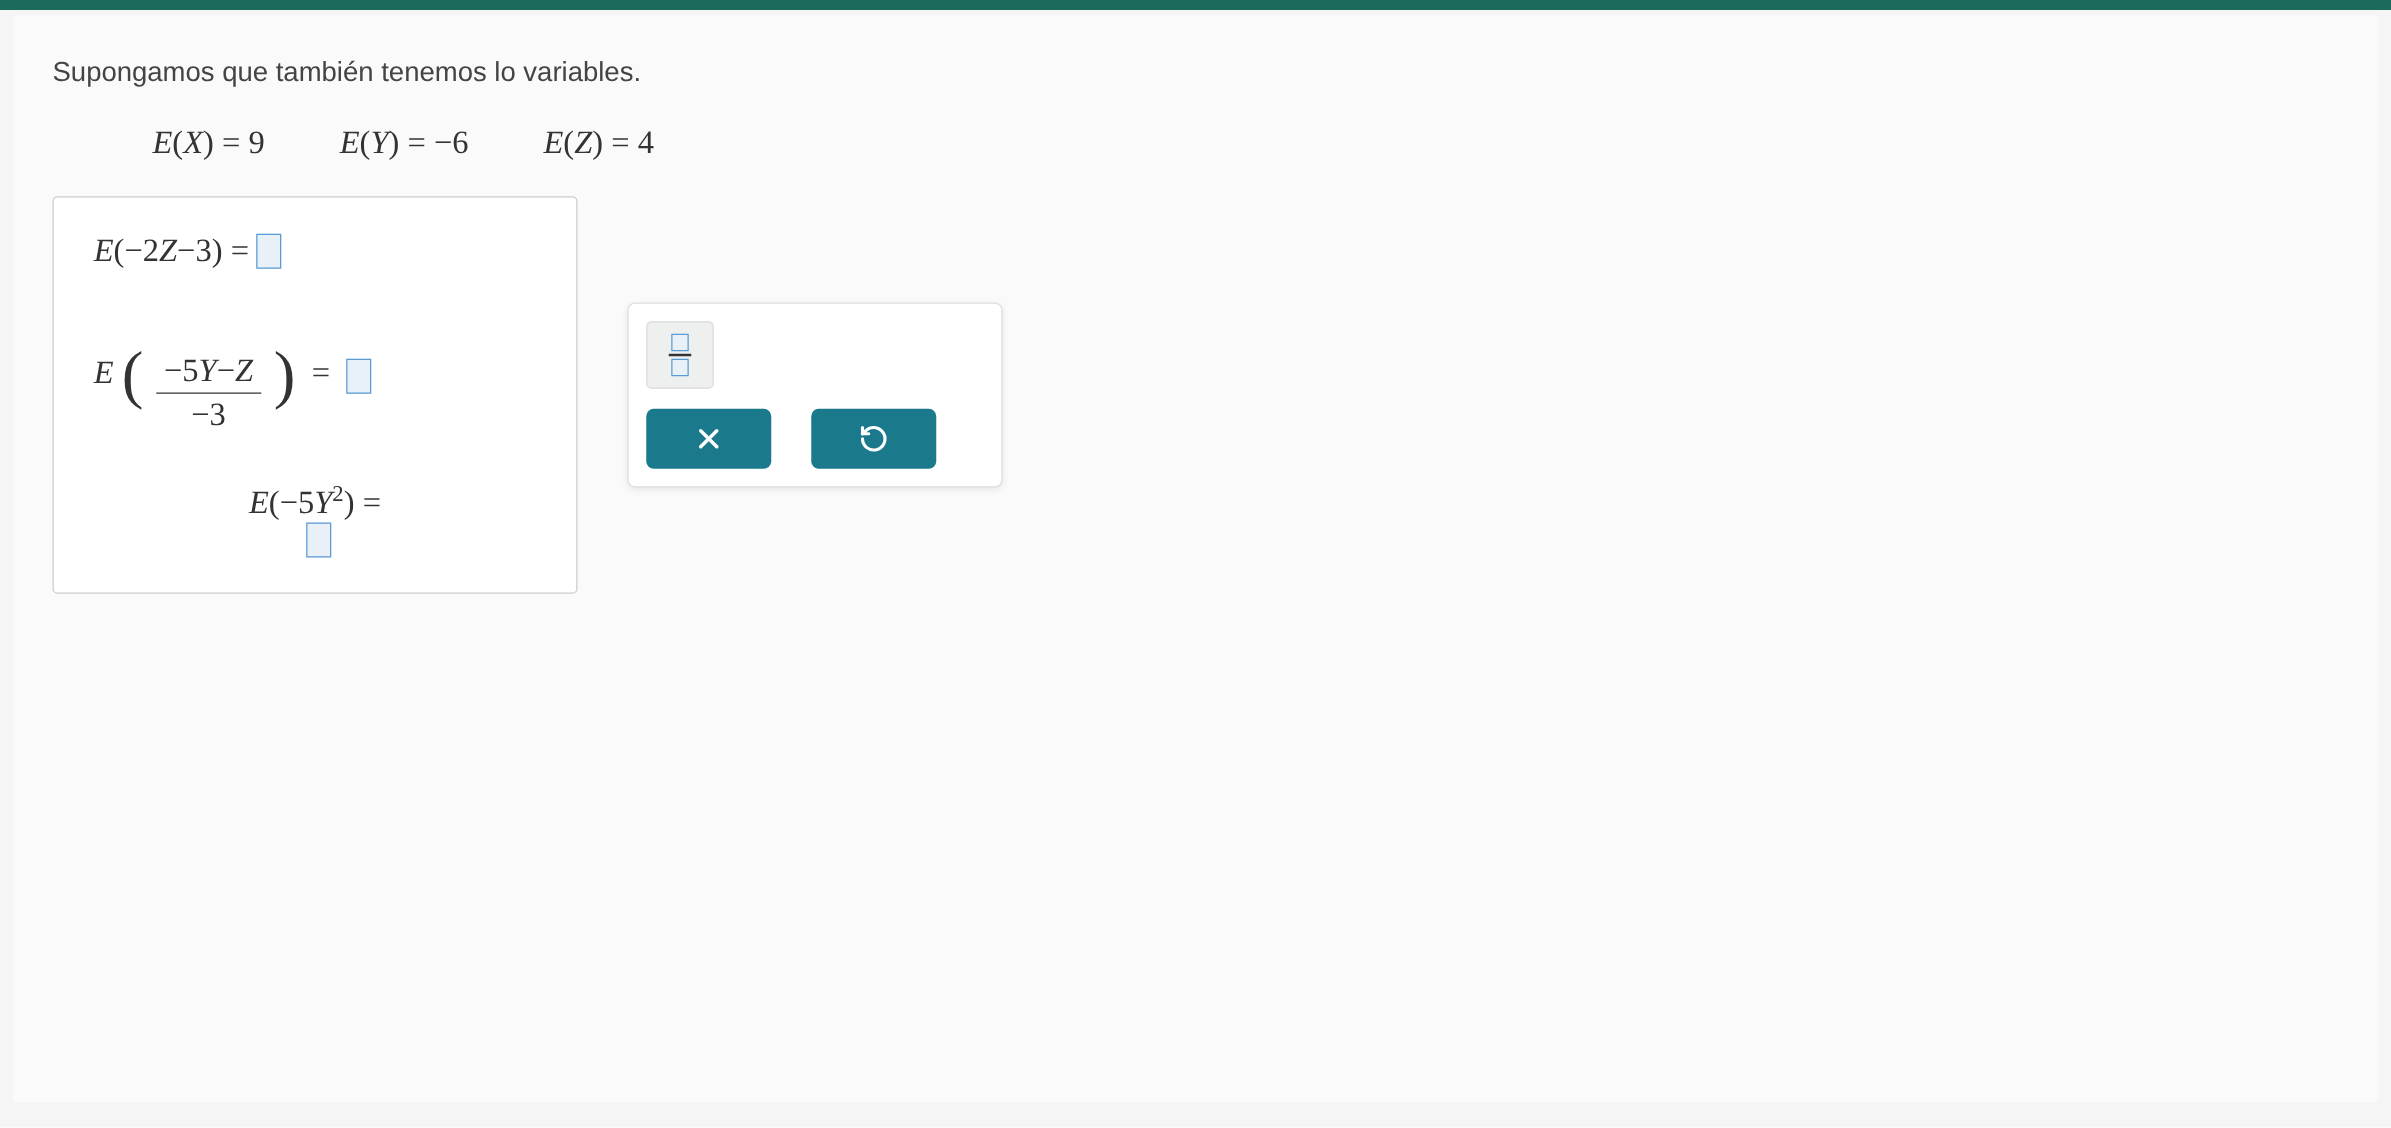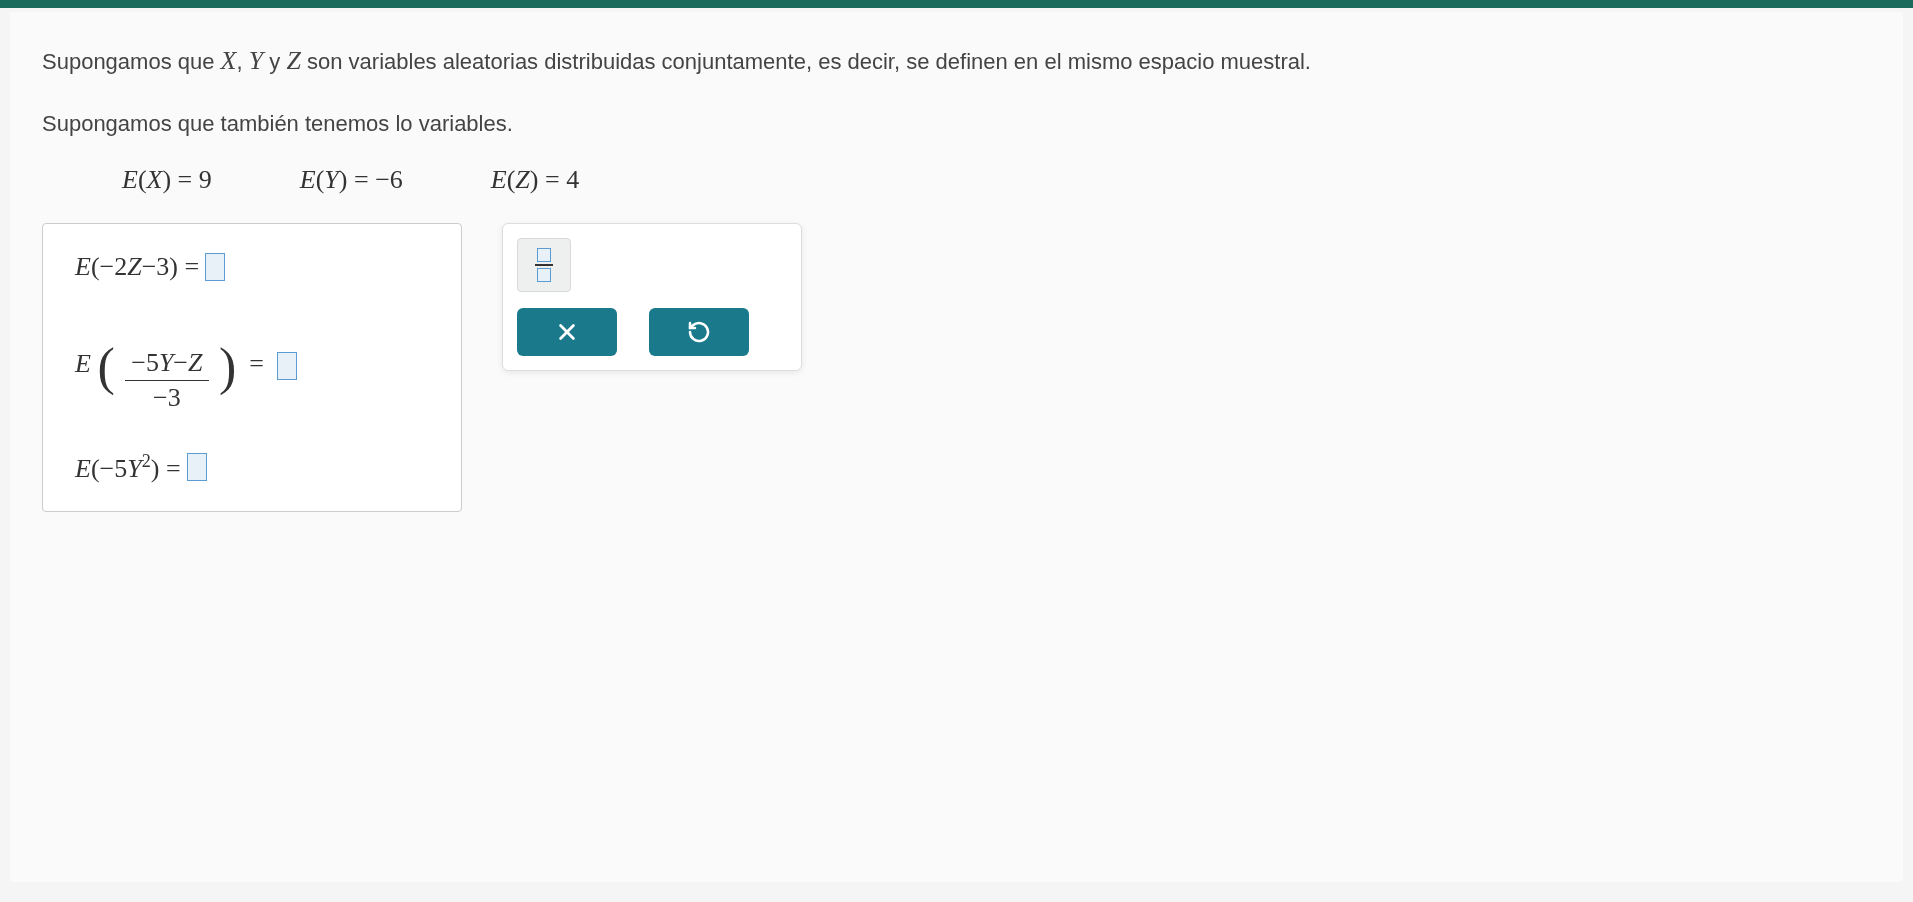--- a/index.html
+++ b/index.html
@@ -31,49 +31,50 @@
       font-style: italic;
       font-size: 26px;
     }
     .given-values {
       margin-left: 80px;
       margin-top: 20px;
       margin-bottom: 28px;
     }
     .given-row {
       display: flex;
-      gap: 88px;
+      gap: 60px;
       margin-bottom: 12px;
     }
     .math-expr {
       font-family: 'Times New Roman', serif;
       font-size: 26px;
       color: #333;
       white-space: nowrap;
     }
     .answer-section {
       display: flex;
       gap: 40px;
       margin-top: 24px;
-      align-items: flex-start;
+      align-items: center;
     }
     .answer-box {
       border: 1px solid #ccc;
       background: #fff;
       padding: 28px 32px;
       width: 420px;
       border-radius: 4px;
     }
     .answer-row {
       margin-bottom: 38px;
       display: flex;
       align-items: center;
     }
     .answer-row:last-child {
       margin-bottom: 0;
+      flex-direction: column;
     }
     .input-placeholder {
       display: inline-block;
       width: 20px;
       height: 28px;
       border: 1px solid #5a9bd4;
       background: #e8f0f8;
       vertical-align: middle;
       margin-left: 6px;
     }
@@ -156,23 +157,20 @@
     .sup {
       font-size: 0.7em;
       vertical-align: super;
     }
   </style>
 </head>
 <body>
 
 <div class="container">
 
-  <p class="problem-text">
-    <span>Supongamos que </span><span class="math-var">X</span><span>, </span><span class="math-var">Y</span><span> y </span><span class="math-var">Z</span><span> son variables aleatorias distribuidas conjuntamente, es decir, se definen en el mismo espacio muestral.</span>
-  </p>
 
   <p class="problem-text">Supongamos que también tenemos lo variables.</p>
 
   <div class="given-values">
     <div class="given-row">
       <span class="math-expr"><span style="font-style:italic">E</span>(<span style="font-style:italic">X</span>) = 9</span>
       <span class="math-expr"><span style="font-style:italic">E</span>(<span style="font-style:italic">Y</span>) = −6</span>
       <span class="math-expr"><span style="font-style:italic">E</span>(<span style="font-style:italic">Z</span>) = 4</span>
     </div>
   </div>

